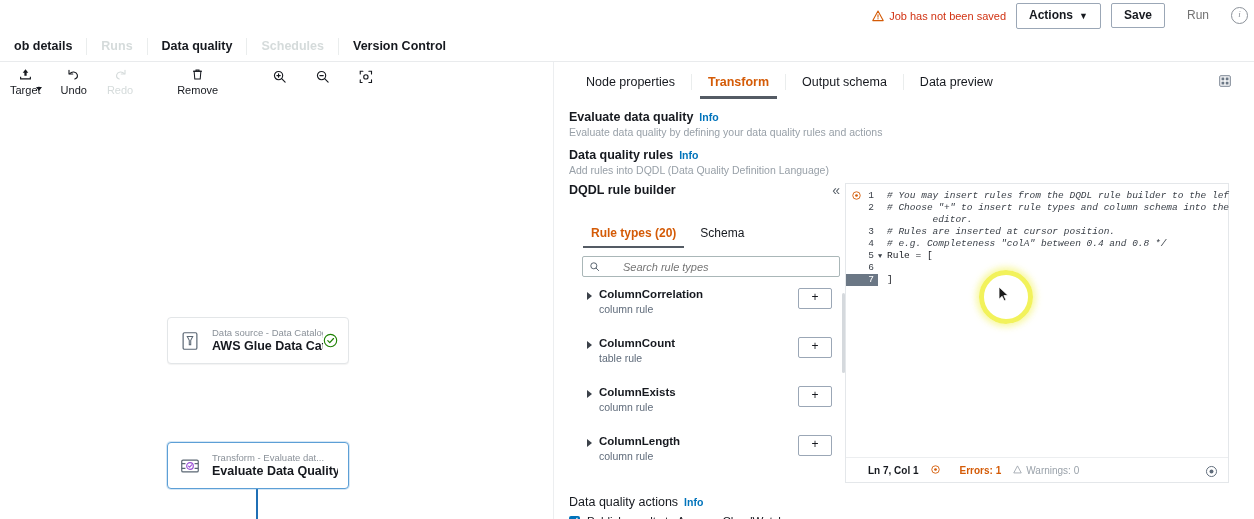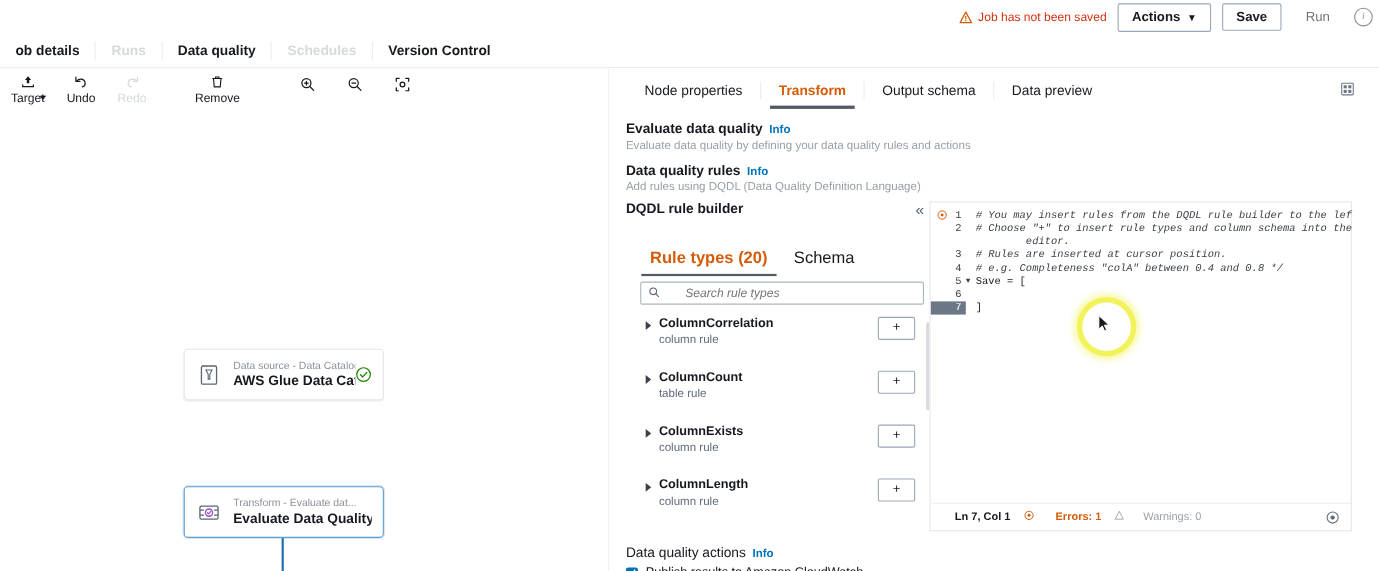--- a/index.html
+++ b/index.html
@@ -69,21 +69,21 @@
   .sec{position:absolute;left:15px;}
   .sec-h{font-size:12.5px;font-weight:700;color:#16191f;display:flex;align-items:baseline;gap:6px;}
   .info-link{font-size:10.5px;font-weight:700;color:#0073bb;cursor:pointer;}
   .sec-d{font-size:10.5px;color:#98a0a8;margin-top:2px;}
 
   
   .rb{position:absolute;left:15px;top:121px;width:283px;height:300px;}
   .rb-title{font-size:12.5px;font-weight:700;color:#16191f;}
   .collapse{position:absolute;right:12px;top:0px;color:#586069;font-size:14px;cursor:pointer;line-height:14px;}
   .rb-tabs{position:absolute;left:10px;top:40px;display:flex;align-items:center;}
-  .rb-tab{font-size:15px;color:#16191f;padding:3px 12px;position:relative;cursor:pointer;white-space:nowrap;}
+  .rb-tab{font-size:12px;color:#16191f;padding:3px 12px;position:relative;cursor:pointer;white-space:nowrap;}
   .rb-tab.active{color:#d45b07;font-weight:700;}
   .rb-tab.active::after{content:"";position:absolute;left:4px;right:4px;bottom:-5px;height:2px;background:#545b64;}
   .search{position:absolute;left:13px;top:73px;width:258px;height:21px;border:1px solid #aab7b8;border-radius:2px;
     display:flex;align-items:center;padding:0 6px;box-sizing:border-box;background:#fff;cursor:text;}
   .search input{border:none;outline:none;font-size:11px;font-style:italic;color:#879196;margin-left:21px;width:100%;
     background:transparent;font-family:inherit;}
   .rlist{position:absolute;left:13px;top:104px;width:272px;height:196px;overflow:hidden;}
   .ritem{position:relative;height:48px;display:flex;align-items:flex-start;padding-top:1px;}
   .tri{width:0;height:0;border-top:4px solid transparent;border-bottom:4px solid transparent;border-left:5.5px solid #3b4149;
     margin:4px 7px 0 5px;flex:0 0 auto;cursor:pointer;}
@@ -102,21 +102,21 @@
   .gutter{width:32px;flex:0 0 auto;text-align:right;padding-right:4px;color:#3b4149;box-sizing:border-box;}
   .gutter.cur{background:#6b7785;color:#fff;}
   .fold{width:7px;flex:0 0 auto;color:#3b4149;font-size:7px;line-height:12px;}
   .ctext{white-space:pre;padding-left:2px;}
   .comment{color:#3b4149;font-style:italic;}
   .errmark{position:absolute;left:6px;top:1px;width:9px;height:9px;}
   .estatus{position:absolute;left:0;bottom:0;width:382px;height:25px;border-top:1px solid #eceef0;
     display:flex;align-items:center;gap:12px;padding-left:22px;box-sizing:border-box;}
   .est-ln{font-size:10px;font-weight:700;color:#16191f;}
   .est-err{font-size:10px;font-weight:700;color:#d45b07;display:flex;align-items:center;gap:20px;}
-  .est-warn{font-size:10px;color:#9aa2aa;display:flex;align-items:center;gap:17px;}
+  .est-warn{font-size:10px;color:#9aa2aa;display:flex;align-items:center;gap:4px;}
   .gear{position:absolute;right:10px;top:6px;cursor:pointer;}
 
   
   .actions{position:absolute;left:15px;top:433px;}
   .chkrow{display:flex;align-items:center;gap:7px;margin-top:6px;}
   .chk{width:11px;height:11px;border-radius:2px;background:#0073bb;position:relative;flex:0 0 auto;cursor:pointer;}
   .chk::after{content:"";position:absolute;left:3px;top:0.5px;width:3px;height:6px;border:solid #fff;
     border-width:0 1.6px 1.6px 0;transform:rotate(42deg);}
   .chklbl{font-size:11.5px;color:#16191f;}
 
@@ -294,21 +294,21 @@
         <span class="info-link">Info</span>
       </div>
       <div class="sec-d">Evaluate data quality by defining your data quality rules and actions</div>
     </div>
 
     <div class="sec" style="top:86px">
       <div class="sec-h">
         <span>Data quality rules</span>
         <span class="info-link">Info</span>
       </div>
-      <div class="sec-d">Add rules using DQDL (Data Quality Definition Language)</div>
+      <div class="sec-d">Add rules into DQDL (Data Quality Definition Language)</div>
     </div>
 
     <div class="rb">
       <div class="rb-title">DQDL rule builder</div>
       <span class="collapse">«</span>
 
       <div class="rb-tabs">
         <div class="rb-tab active">Rule types (20)</div>
         <div class="rb-tab">Schema</div>
       </div>
@@ -389,21 +389,21 @@
           <span class="ctext comment"># Rules are inserted at cursor position.</span>
         </div>
         <div class="cl">
           <span class="gutter">4</span>
           <span class="fold"></span>
           <span class="ctext comment"># e.g. Completeness "colA" between 0.4 and 0.8 */</span>
         </div>
         <div class="cl">
           <span class="gutter">5</span>
           <span class="fold">▼</span>
-          <span class="ctext">Save = [</span>
+          <span class="ctext">Rule = [</span>
         </div>
         <div class="cl">
           <span class="gutter">6</span>
           <span class="fold"></span>
           <span class="ctext"></span>
         </div>
         <div class="cl">
           <span class="gutter cur">7</span>
           <span class="fold"></span>
           <span class="ctext">]</span>

